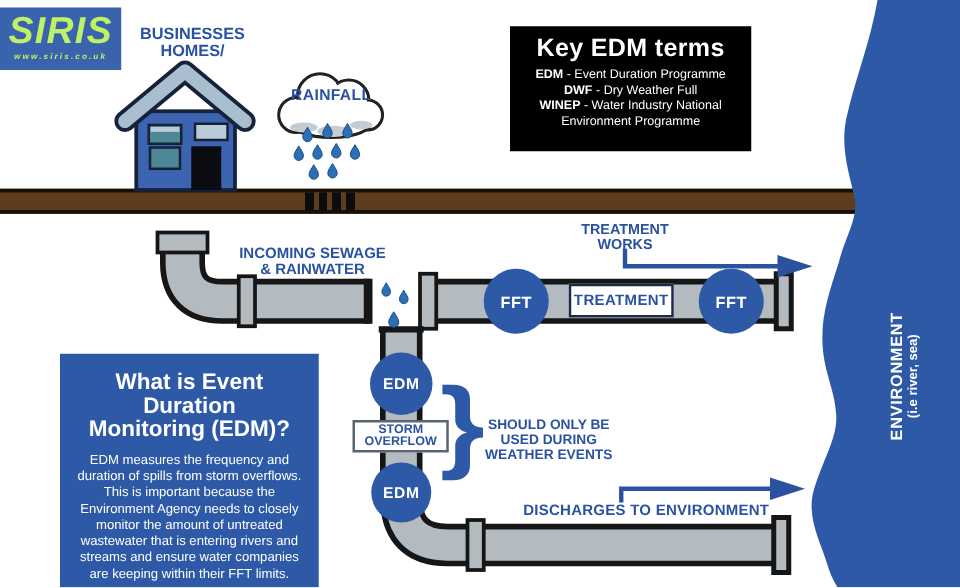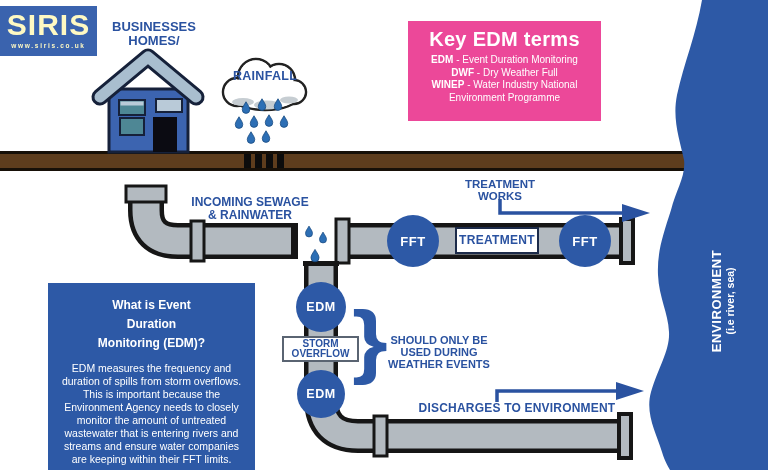--- a/index.html
+++ b/index.html
@@ -5,38 +5,38 @@
   html,body{margin:0;padding:0;background:#fff;}
   #stage{position:relative;width:768px;height:470px;background:#ffffff;overflow:hidden;
          font-family:"Liberation Sans",sans-serif;}
   .abs{position:absolute;}
   
   .ground{left:0;top:151px;width:768px;height:20px;background:#5e3d1d;
           border-top:3px solid #171008;border-bottom:3px solid #171008;box-sizing:border-box;}
   .grate{left:244px;top:154px;width:42px;height:14px;
          background:repeating-linear-gradient(90deg,#0c0c0c 0 7px,#5e3d1d 7px 11px);}
   
-  .logo-box{left:0;top:6px;width:97px;height:50px;background:#3a63ae;color:#fef9c3;text-align:center;}
+  .logo-box{left:0;top:6px;width:97px;height:50px;background:#3a63ae;color:#bef264;text-align:center;font-style:italic;}
   .logo-title{font-size:30px;font-weight:bold;letter-spacing:1px;line-height:34px;margin-top:2px;}
   .logo-sub{font-size:6.5px;letter-spacing:1.7px;font-weight:bold;}
   
   .lbl{color:#2a52a0;font-weight:bold;text-align:center;}
   .homes-label{left:94px;top:20px;width:120px;font-size:13px;line-height:13.5px;}
   .rainfall-label{left:225px;top:69px;width:80px;font-size:12.5px;letter-spacing:.3px;}
   .incoming-label{left:185px;top:196px;width:130px;font-size:12px;line-height:12.5px;}
   .tworks-label{left:455px;top:178px;width:90px;font-size:11.5px;line-height:12px;}
   .weather-label{left:385px;top:334px;width:108px;font-size:11px;line-height:12px;}
   .discharges-label{left:417px;top:401px;width:200px;font-size:12px;letter-spacing:.2px;}
   
-  .keyterms{left:408px;top:21px;width:193px;height:100px;background:#ec4899;color:#fff;text-align:center;}
+  .keyterms{left:408px;top:21px;width:193px;height:100px;background:#000000;color:#fff;text-align:center;}
   .kt-title{font-size:20px;font-weight:bold;margin-top:7px;letter-spacing:.3px;}
   .kt-list{font-size:10px;line-height:12.5px;margin-top:3px;padding:0 8px;}
   
   .edm-panel{left:48px;top:283px;width:207px;height:187px;background:#2d59a6;color:#fff;text-align:center;}
-  .panel-title{font-size:12px;line-height:19px;font-weight:bold;margin-top:13px;}
+  .panel-title{font-size:18px;line-height:19px;font-weight:bold;margin-top:13px;}
   .panel-body{font-size:10.5px;line-height:13px;margin:9px 13px 0;}
   
   .badge{border-radius:50%;background:#2d59a6;color:#fff;font-weight:bold;
          display:flex;align-items:center;justify-content:center;letter-spacing:.5px;}
   .fft1{left:387px;top:215px;width:52px;height:52px;font-size:13px;}
   .fft2{left:559px;top:215px;width:52px;height:52px;font-size:13px;}
   .edm1{left:296px;top:282px;width:50px;height:50px;font-size:12.5px;}
   .edm2{left:297px;top:370px;width:48px;height:48px;font-size:12.5px;}
   .treatment-box{left:455px;top:227px;width:84px;height:27px;background:#fff;border:2px solid #1c2b4a;
                  box-sizing:border-box;color:#2a52a0;font-weight:bold;font-size:12px;line-height:23px;
@@ -163,21 +163,21 @@
   <div class="abs lbl homes-label">
     <div>BUSINESSES</div>
     <div>HOMES/</div>
   </div>
 
   <div class="abs lbl rainfall-label">RAINFALL</div>
 
   <div class="abs keyterms">
     <div class="kt-title">Key EDM terms</div>
     <div class="kt-list">
-      <div><b>EDM</b> <span>-</span> <span>Event Duration Monitoring</span></div>
+      <div><b>EDM</b> <span>-</span> <span>Event Duration Programme</span></div>
       <div><b>DWF</b> <span>-</span> <span>Dry Weather Full</span></div>
       <div><b>WINEP</b> <span>-</span> <span>Water Industry National Environment Programme</span></div>
     </div>
   </div>
 
   <div class="abs lbl incoming-label">
     <div>INCOMING SEWAGE</div>
     <div>&amp; RAINWATER</div>
   </div>
 

